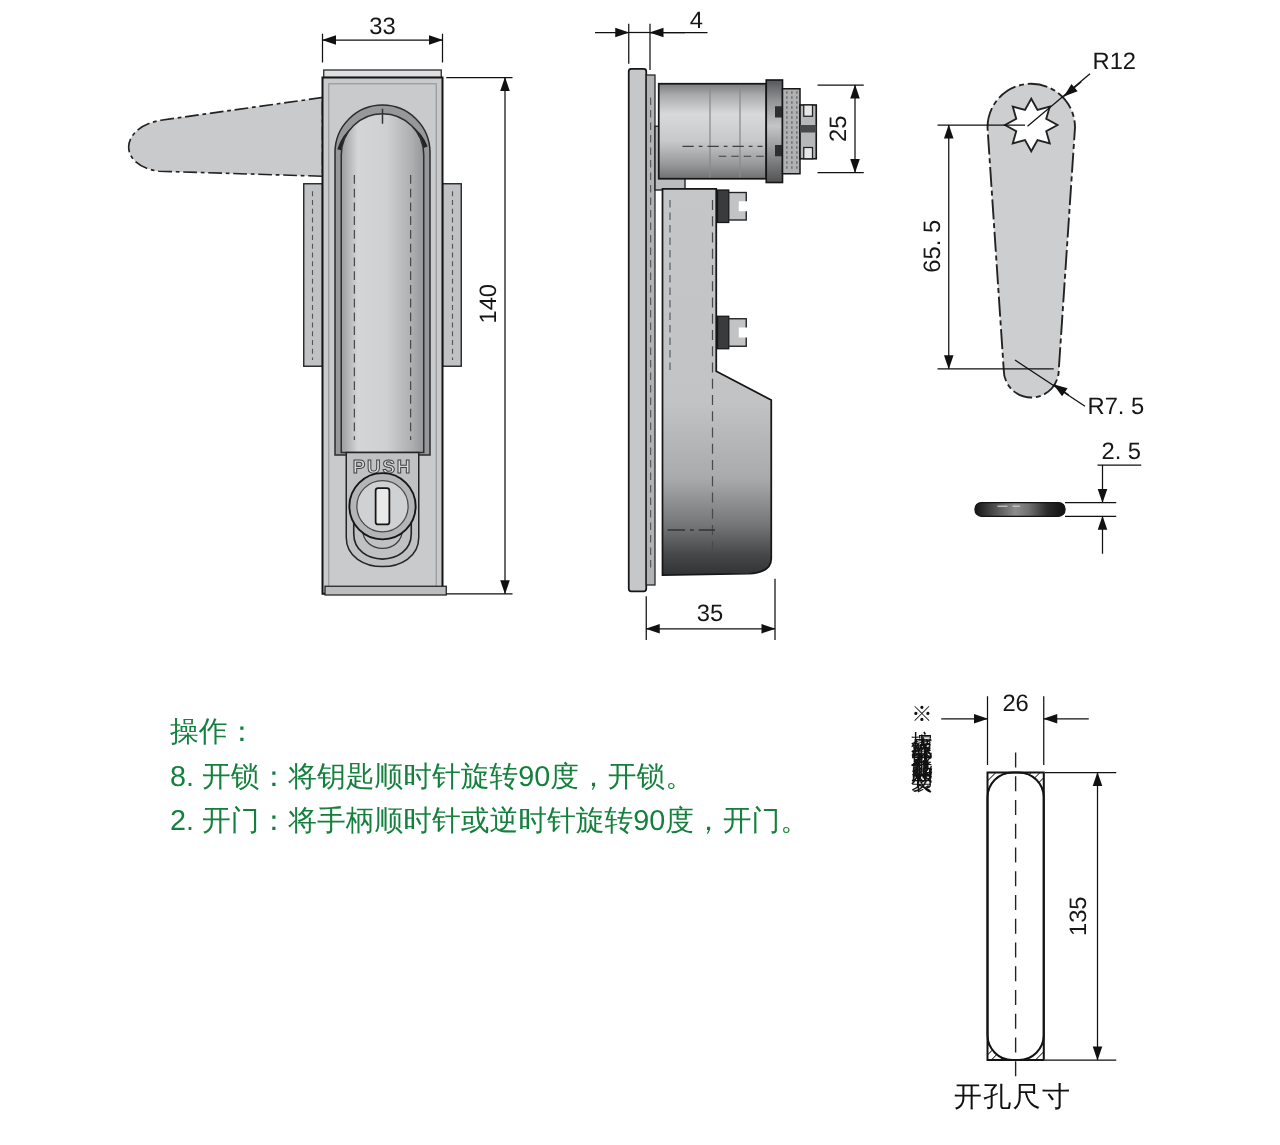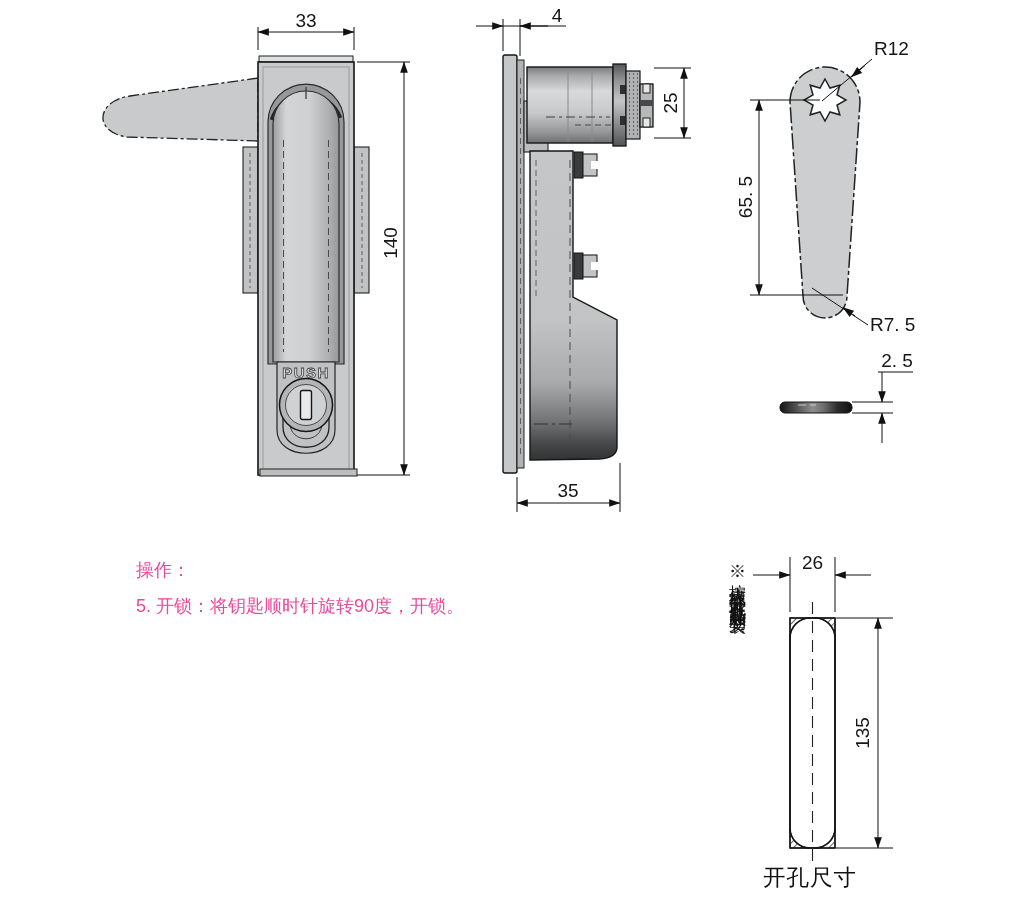--- a/index.html
+++ b/index.html
@@ -1,21 +1,21 @@
 <!DOCTYPE html>
 <html><head>
 <meta charset="utf-8">
 <style>
   html,body{margin:0;padding:0;background:#ffffff;}
   #stage{position:relative;width:1024px;height:916px;background:#ffffff;overflow:hidden;
          font-family:"Liberation Sans",sans-serif;}
   #drawing{position:absolute;left:0;top:0;}
   .dim-text{font-family:"Liberation Sans",sans-serif;font-size:19px;fill:#161616;}
-  .instructions{position:absolute;left:136px;top:553px;color:#ec4899;
-                font-size:18px;line-height:35.5px;white-space:nowrap;}
+  .instructions{position:absolute;left:136px;top:568px;color:#15803d;
+                font-size:23px;line-height:35.5px;white-space:nowrap;}
   .vnote{position:absolute;left:727px;top:552px;height:305px;width:22px;
          writing-mode:vertical-rl;text-orientation:upright;
          font-size:17px;letter-spacing:2.5px;color:#111111;}
 </style>
 </head>
 <body>
 
 <div id="stage">
 
 <svg id="drawing" width="1024" height="916" viewBox="0 0 1024 916">
@@ -216,18 +216,19 @@
       <line x1="836" y1="848" x2="893" y2="848" stroke="#111" stroke-width="1"></line>
       <line x1="878" y1="618" x2="878" y2="848" stroke="#111" stroke-width="1" marker-start="url(#arrow)" marker-end="url(#arrow)"></line>
       <text class="dim-text" transform="translate(869,733) rotate(-90)" text-anchor="middle">135</text>
     </g>
     <text x="810" y="885" text-anchor="middle" style="font-size:22.5px;fill:#111111;letter-spacing:1px;">开孔尺寸</text>
   </g>
 </svg>
 
 <div class="instructions">
   <div>操作：</div>
-  <div>5. 开锁：将钥匙顺时针旋转90度，开锁。</div>
+  <div>8. 开锁：将钥匙顺时针旋转90度，开锁。</div>
+  <div>2. 开门：将手柄顺时针或逆时针旋转90度，开门。</div>
 </div>
 
 <div class="vnote">※按虚线部分开方孔也能顺利安装</div>
 
 </div>
 
 </body></html>

